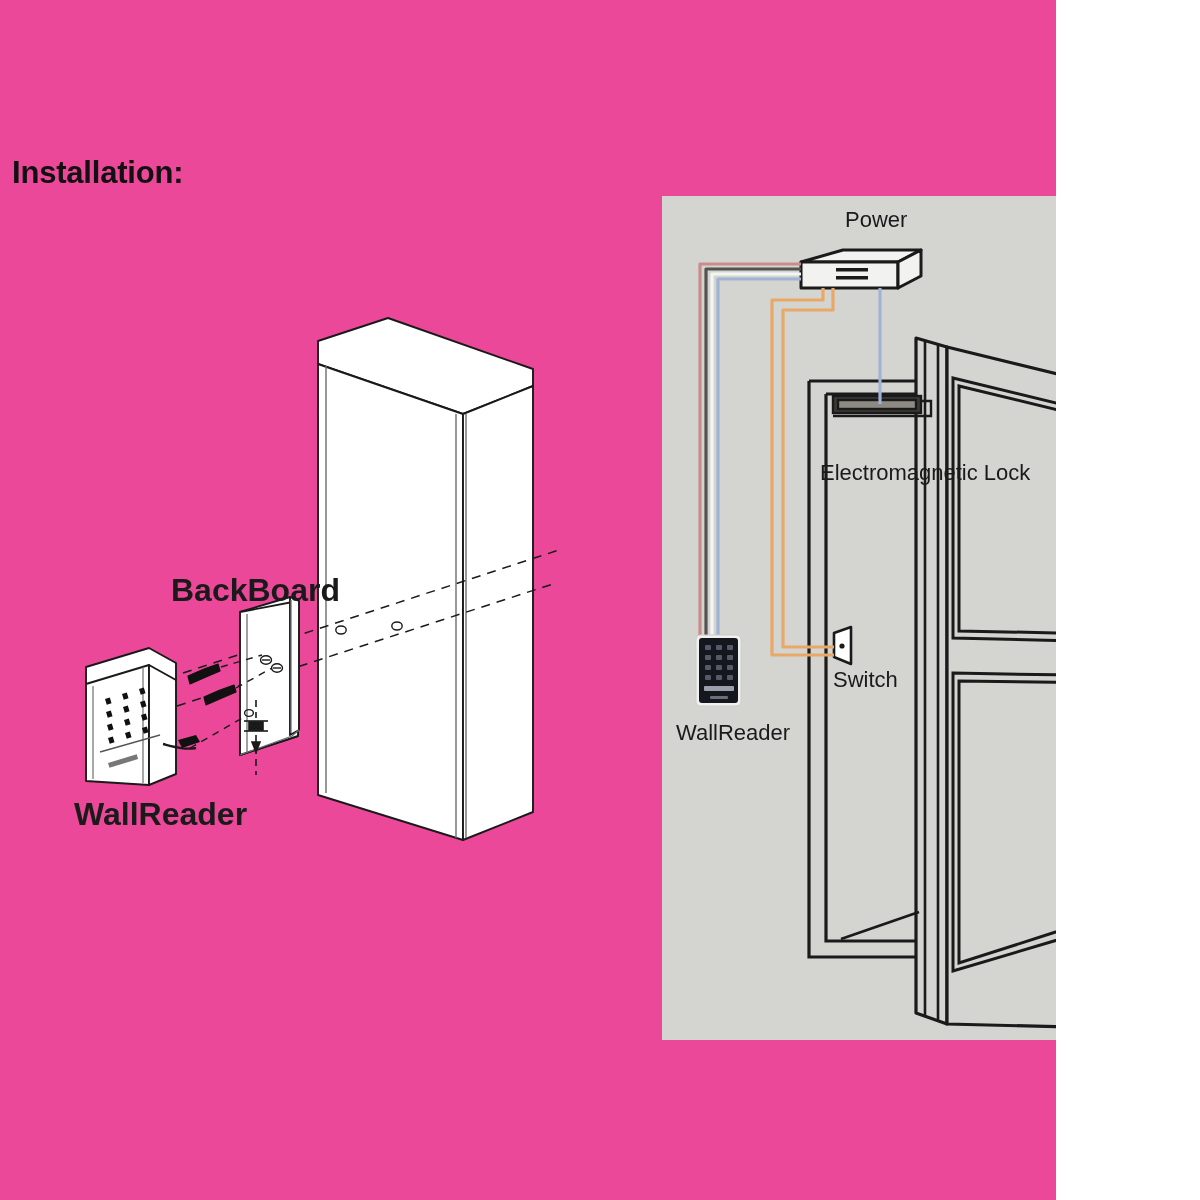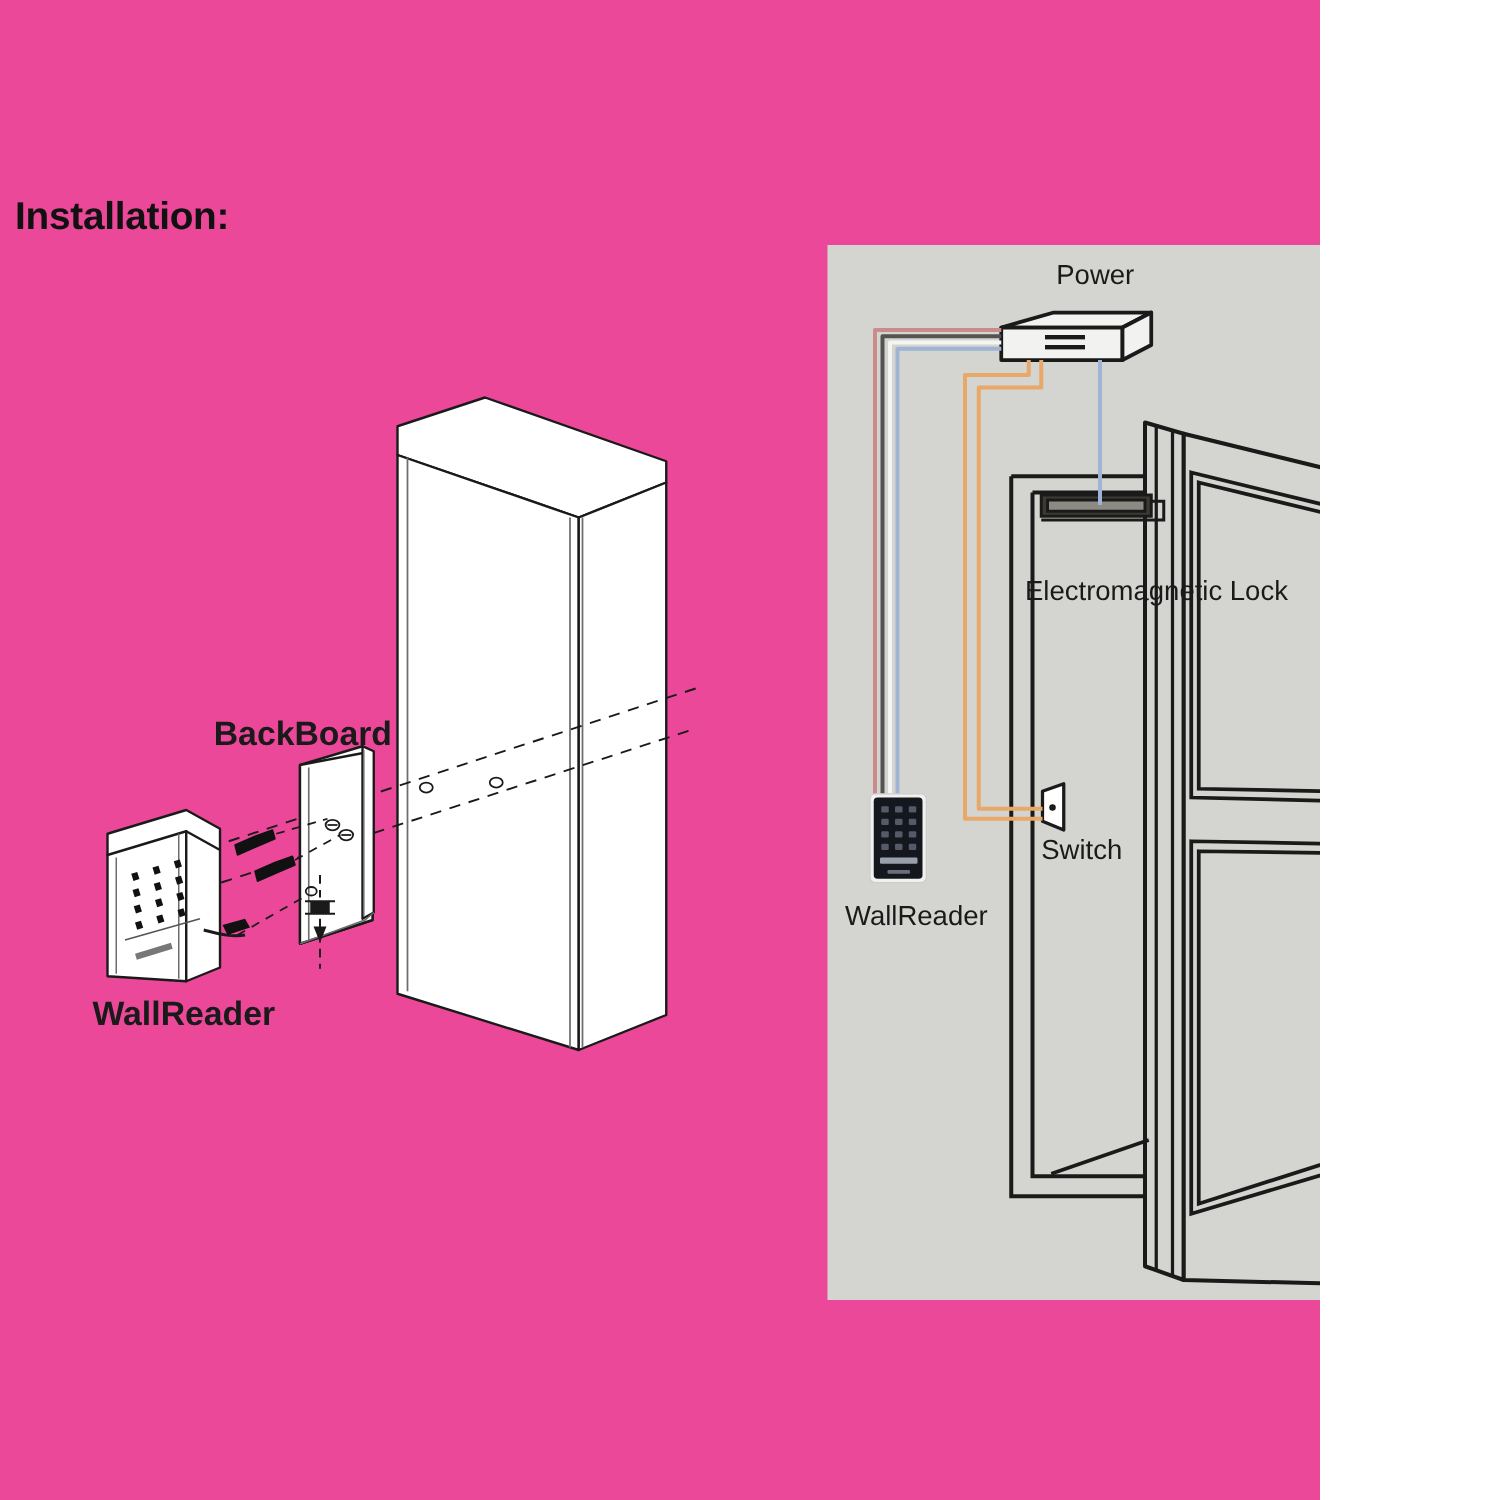--- a/index.html
+++ b/index.html
@@ -25,21 +25,21 @@
     color: #111111;
     letter-spacing: -0.2px;
   }
   .lbl {
     position: absolute;
     color: #1a1a1a;
     white-space: nowrap;
   }
   .lbl-bold {
     font-weight: bold;
-    font-size: 27px;
+    font-size: 32px;
   }
   .lbl-reg {
     font-weight: normal;
     font-size: 22px;
   }
   #lbl-backboard { left: 171px; top: 572px; }
   #lbl-wallreader-left { left: 74px; top: 796px; }
   #panel {
     position: absolute;
     left: 662px;

